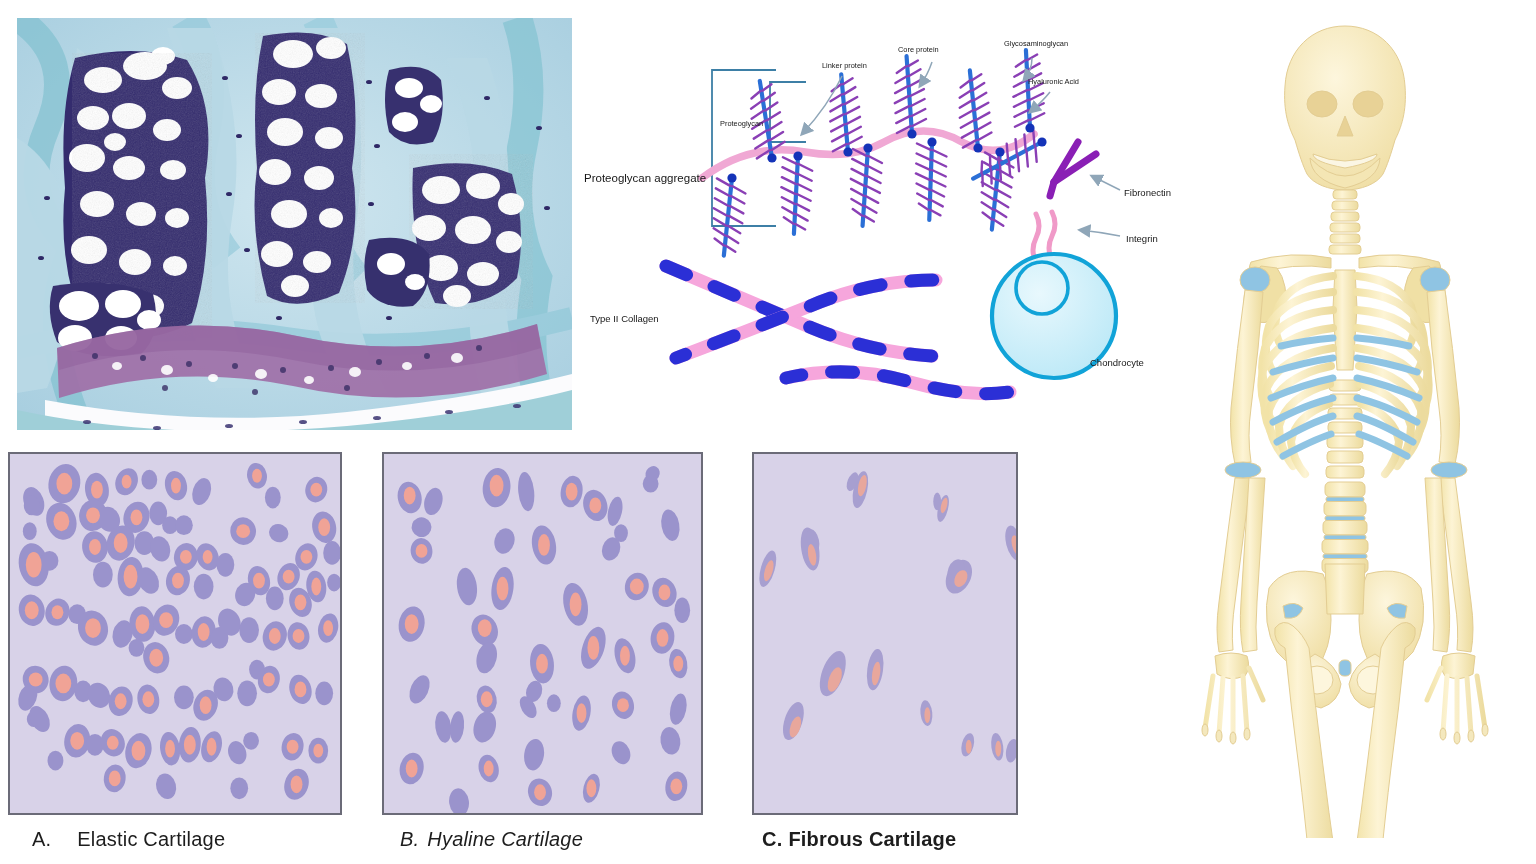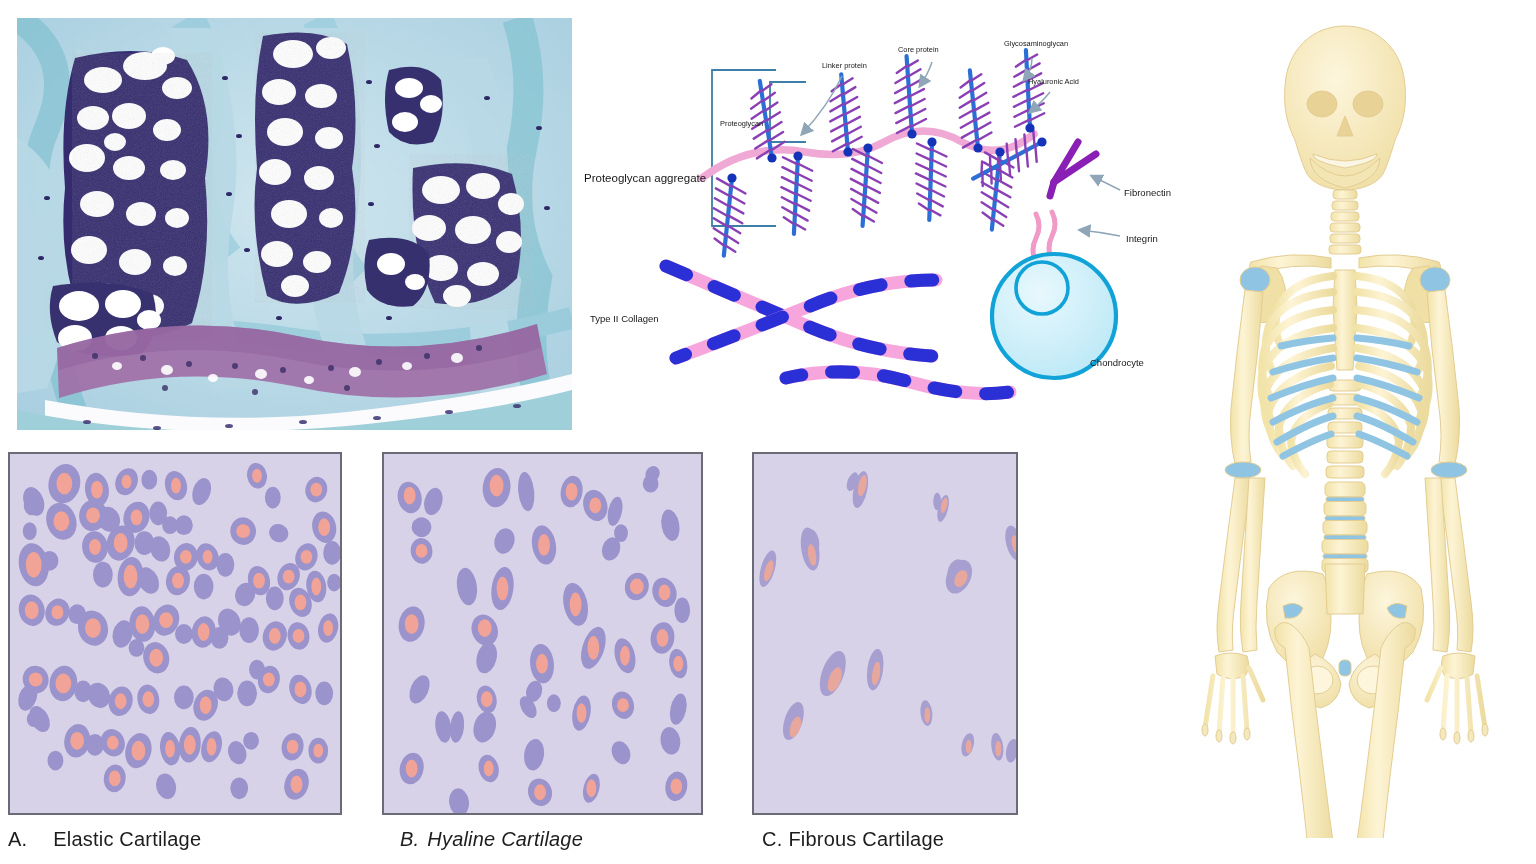--- a/index.html
+++ b/index.html
@@ -28,23 +28,23 @@
   
   .cartpanel{position:absolute;top:452px;border:2px solid #6b6b78;
              background:#d8d2e8;overflow:hidden;box-sizing:border-box;}
   .cartpanel svg{display:block;width:100%;height:100%;}
   #panelA{left:8px;width:334px;height:363px;}
   #panelB{left:382px;width:321px;height:363px;}
   #panelC{left:752px;width:266px;height:363px;}
 
   .cartcap{position:absolute;top:828px;font-size:20px;color:#1d1d1d;
            white-space:nowrap;letter-spacing:.2px;}
-  #capA{left:8px;}
+  #capA{left:32px;}
   #capB{left:400px;font-style:italic;}
-  #capC{left:762px;}
+  #capC{left:762px;font-weight:bold;}
   .cap-letter{display:inline-block;}
   .cap-gap-a{display:inline-block;width:26px;}
   .cap-gap-b{display:inline-block;width:8px;}
   .cap-gap-c{display:inline-block;width:6px;}
 </style>
 </head>
 <body>
 
 <div class="panel" id="histo">
   <svg viewBox="0 0 555 412" preserveAspectRatio="none">

